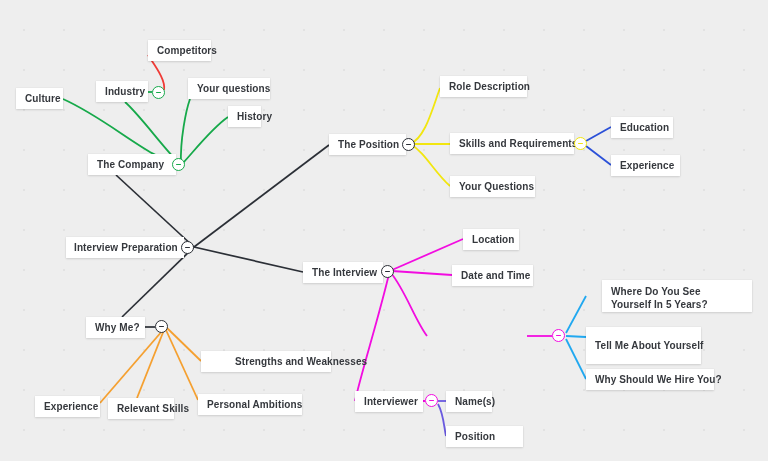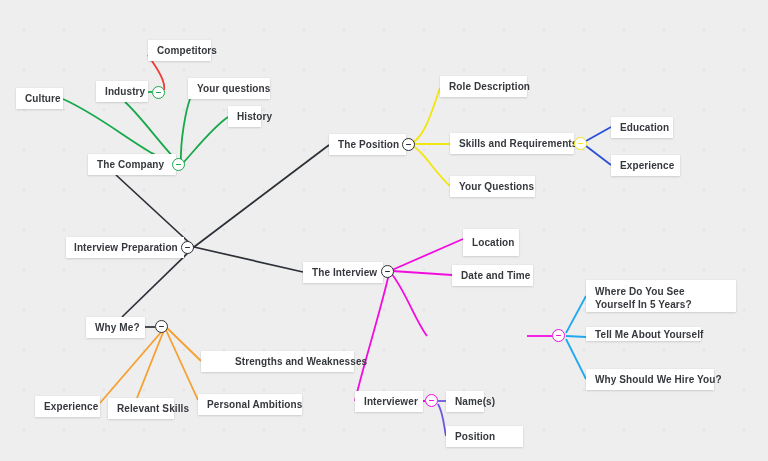--- a/index.html
+++ b/index.html
@@ -181,52 +181,52 @@
     <span>Your Questions</span>
   </div>
 
   <div class="node" style="left:303px; top:262px; width:80px; height:21px;">
     <span>The Interview</span>
   </div>
   <div class="toggle" style="left:381px; top:265px;">
     <span class="minus"></span>
   </div>
 
-  <div class="node" style="left:463px; top:229px; width:56px; height:27px;">
+  <div class="node" style="left:463px; top:229px; width:56px; height:21px;">
     <span>Location</span>
   </div>
 
   <div class="node" style="left:452px; top:265px; width:81px; height:21px;">
     <span>Date and Time</span>
   </div>
 
   <div class="toggle magenta" style="left:552px; top:329px;">
     <span class="minus"></span>
   </div>
 
-  <div class="node wrap" style="left:586px; top:280px; width:150px; height:32px;">
+  <div class="node wrap" style="left:602px; top:280px; width:150px; height:32px;">
     <span>Where Do You See Yourself In 5 Years?</span>
   </div>
 
-  <div class="node" style="left:586px; top:327px; width:115px; height:14px;">
+  <div class="node" style="left:586px; top:327px; width:115px; height:37px;">
     <span>Tell Me About Yourself</span>
   </div>
 
   <div class="node" style="left:586px; top:369px; width:128px; height:21px;">
     <span>Why Should We Hire You?</span>
   </div>
 
   <div class="node" style="left:355px; top:391px; width:68px; height:21px;">
     <span>Interviewer</span>
   </div>
   <div class="toggle magenta" style="left:425px; top:394px;">
     <span class="minus"></span>
   </div>
 
-  <div class="node" style="left:446px; top:391px; width:38px; height:21px;">
+  <div class="node" style="left:446px; top:391px; width:46px; height:21px;">
     <span>Name(s)</span>
   </div>
 
   <div class="node" style="left:446px; top:426px; width:77px; height:21px;">
     <span>Position</span>
   </div>
 
   <div class="node" style="left:86px; top:317px; width:59px; height:21px;">
     <span>Why Me?</span>
   </div>
@@ -239,17 +239,17 @@
   </div>
 
   <div class="node" style="left:108px; top:398px; width:66px; height:21px;">
     <span>Relevant Skills</span>
   </div>
 
   <div class="node" style="left:198px; top:394px; width:104px; height:21px;">
     <span>Personal Ambitions</span>
   </div>
 
-  <div class="node" style="left:201px; top:351px; width:153px; height:21px;padding-left:34px;">
+  <div class="node" style="left:201px; top:351px; width:130px; height:21px;padding-left:34px;">
     <span>Strengths and Weaknesses</span>
   </div>
 
 </div>
 
 </body></html>

